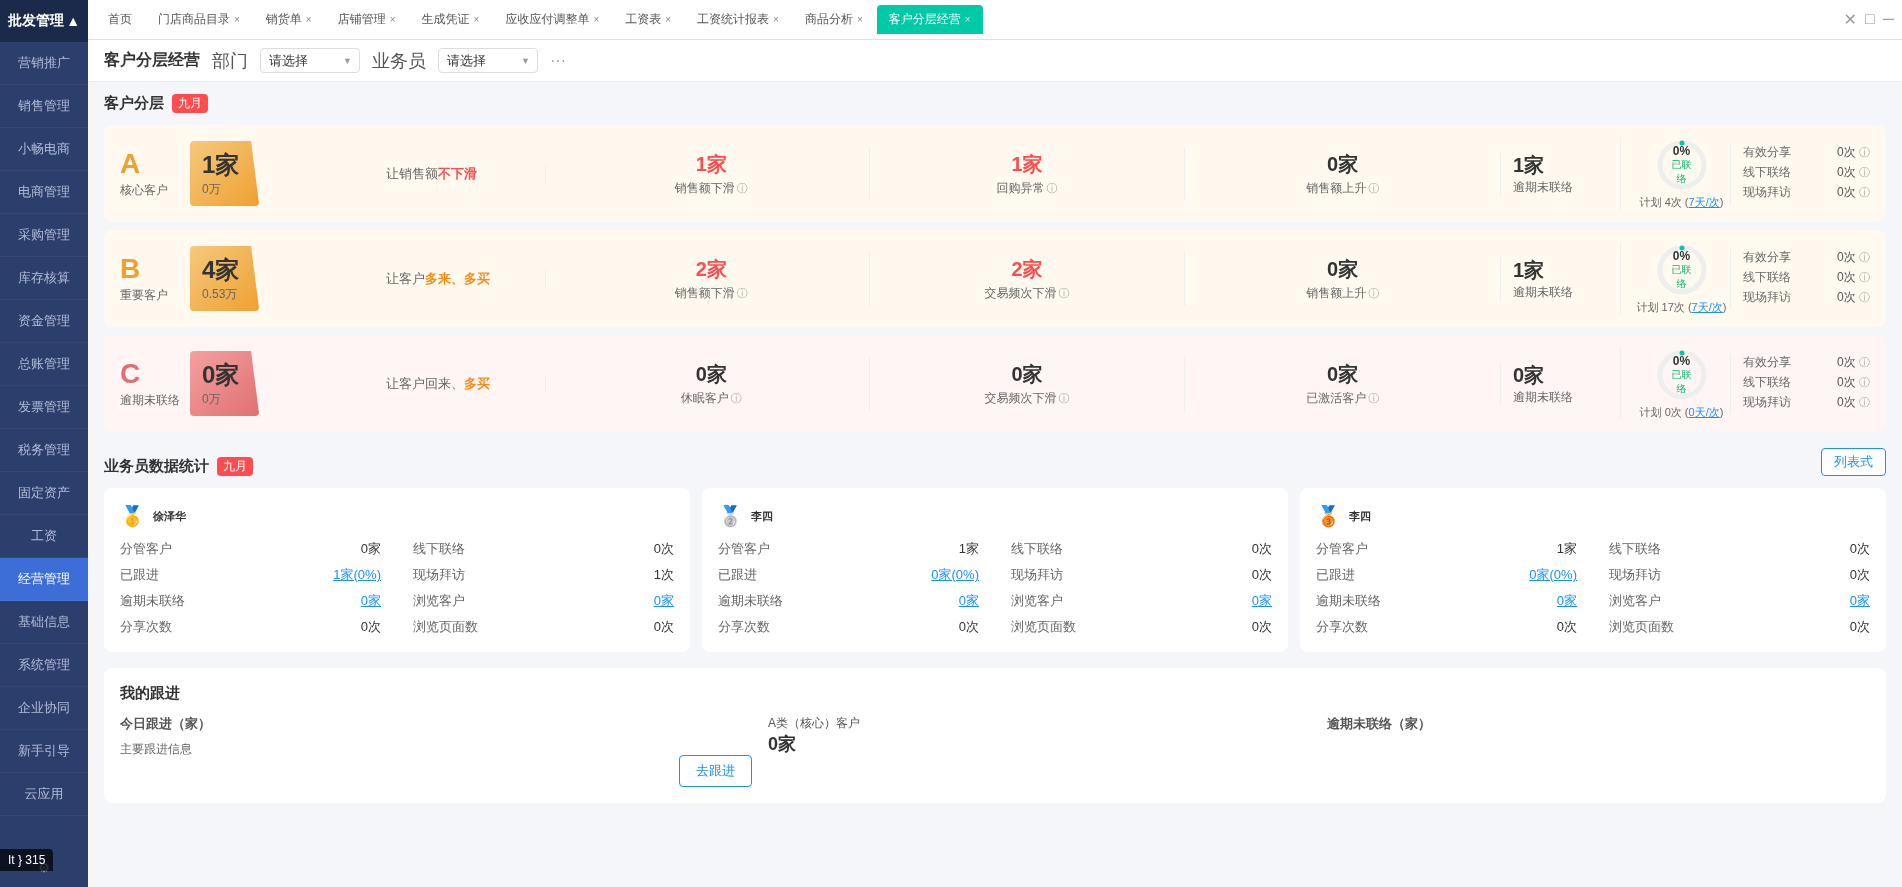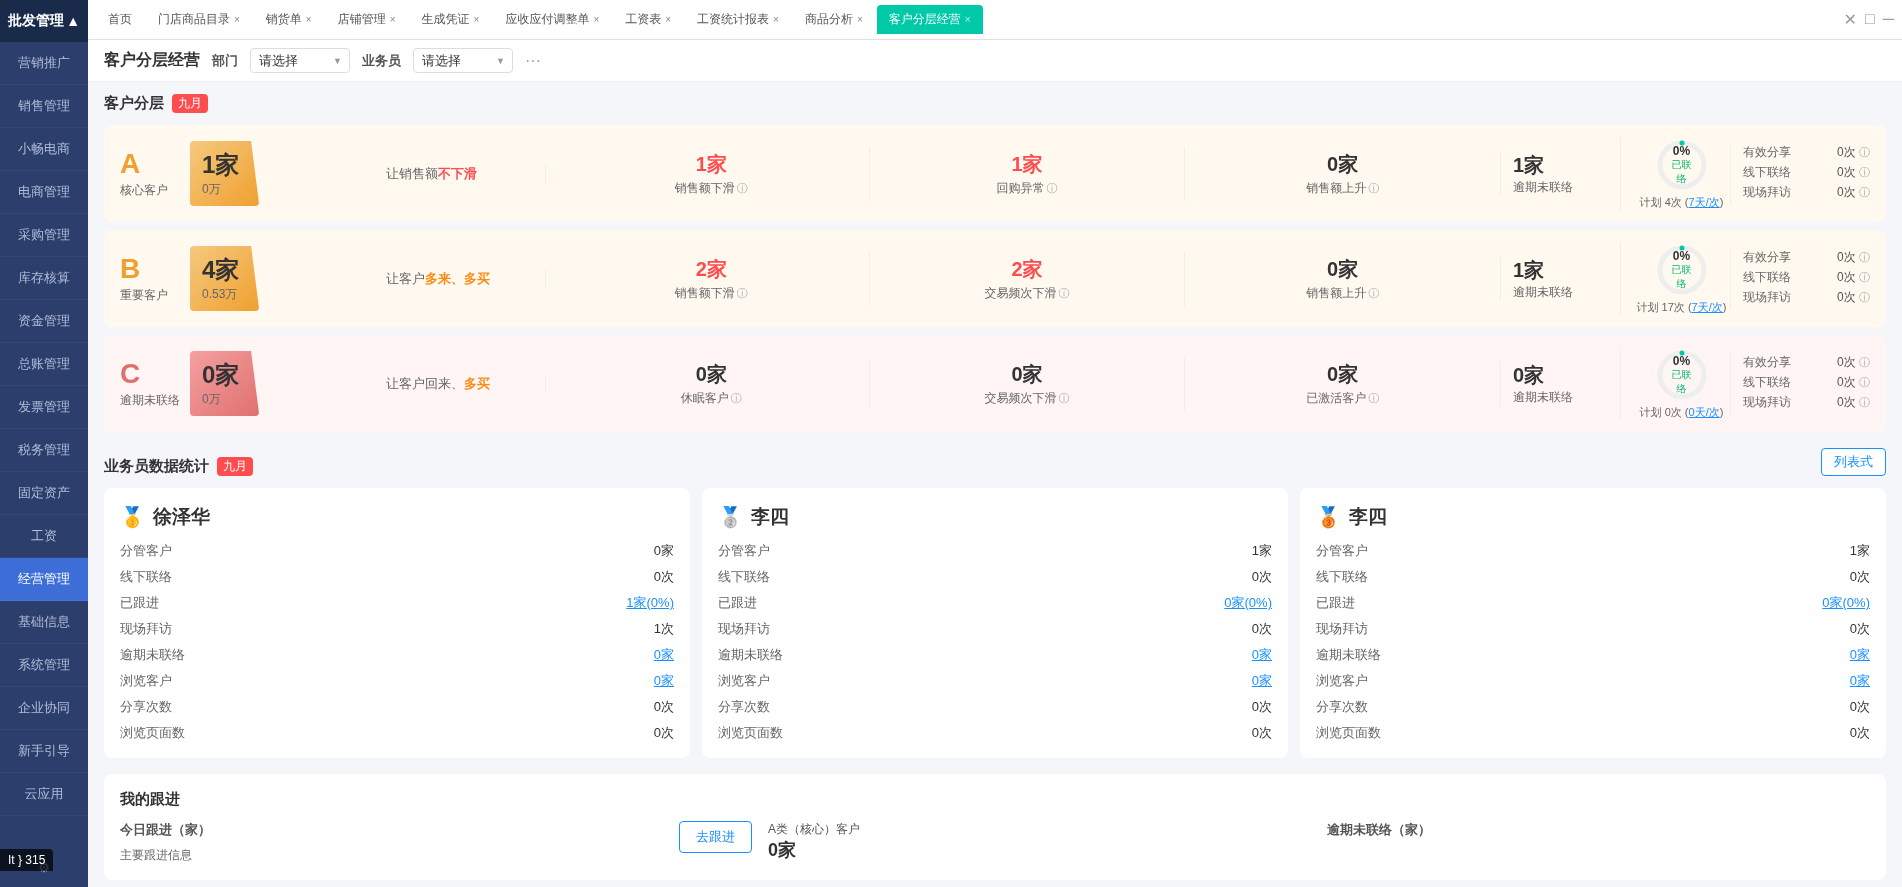--- a/index.html
+++ b/index.html
@@ -76,21 +76,21 @@
     .toolbar {
       background: #fff;
       padding: 8px 16px;
       display: flex;
       align-items: center;
       gap: 12px;
       flex-shrink: 0;
       border-bottom: 1px solid #eee;
     }
     .toolbar-title { font-size: 16px; font-weight: bold; color: #333; }
-    .toolbar-label { color: #555; font-size: 13px; font-weight: bold; }
+    .toolbar-label { color: #555; font-size: 18px; }
     .toolbar-select {
       border: 1px solid #ddd;
       border-radius: 4px;
       padding: 4px 24px 4px 8px;
       font-size: 13px;
       color: #333;
       background: #fff;
       cursor: pointer;
       appearance: none;
       position: relative;
@@ -233,42 +233,43 @@
     }
 
     .staff-grid { display: grid; grid-template-columns: repeat(3, 1fr); gap: 12px; }
     .staff-card {
       background: #fff;
       border-radius: 8px;
       padding: 16px;
     }
     .staff-header { display: flex; align-items: center; gap: 8px; margin-bottom: 12px; }
     .staff-icon { font-size: 20px; }
-    .staff-name { font-size: 19px; font-weight: bold; color: #333; }
-    .staff-stats { display: grid; grid-template-columns: 1fr; gap: 8px 32px; }
+    .staff-name { font-size: 11px; font-weight: bold; color: #333; }
+    .staff-stats { display: grid; grid-template-columns: 1fr 1fr; gap: 8px 32px; }
     .staff-stat-row { display: flex; justify-content: space-between; align-items: center; font-size: 13px; }
     .staff-stat-label { color: #666; }
     .staff-stat-val { color: #333; }
     .staff-stat-val.link { color: #1890ff; text-decoration: underline; cursor: pointer; }
 
     
     .followup-section { background: #fff; border-radius: 8px; padding: 16px; }
     .followup-title { font-size: 15px; font-weight: bold; color: #333; margin-bottom: 12px; }
     .followup-grid { display: grid; grid-template-columns: 1fr auto 1fr 1fr; gap: 16px; align-items: start; }
     .followup-block h4 { font-size: 13px; color: #555; margin-bottom: 8px; }
     .goto-btn {
       background: #fff;
       border: 1px solid #1890ff;
       color: #1890ff;
       padding: 6px 16px;
       border-radius: 4px;
       cursor: pointer;
       font-size: 13px;
       white-space: nowrap;
       align-self: center;
+      margin-top: 40px;
     }
 
     
     .bottom-hint {
       position: fixed;
       bottom: 16px;
       left: 0;
       background: rgba(0,0,0,0.7);
       color: #fff;
       font-size: 12px;

